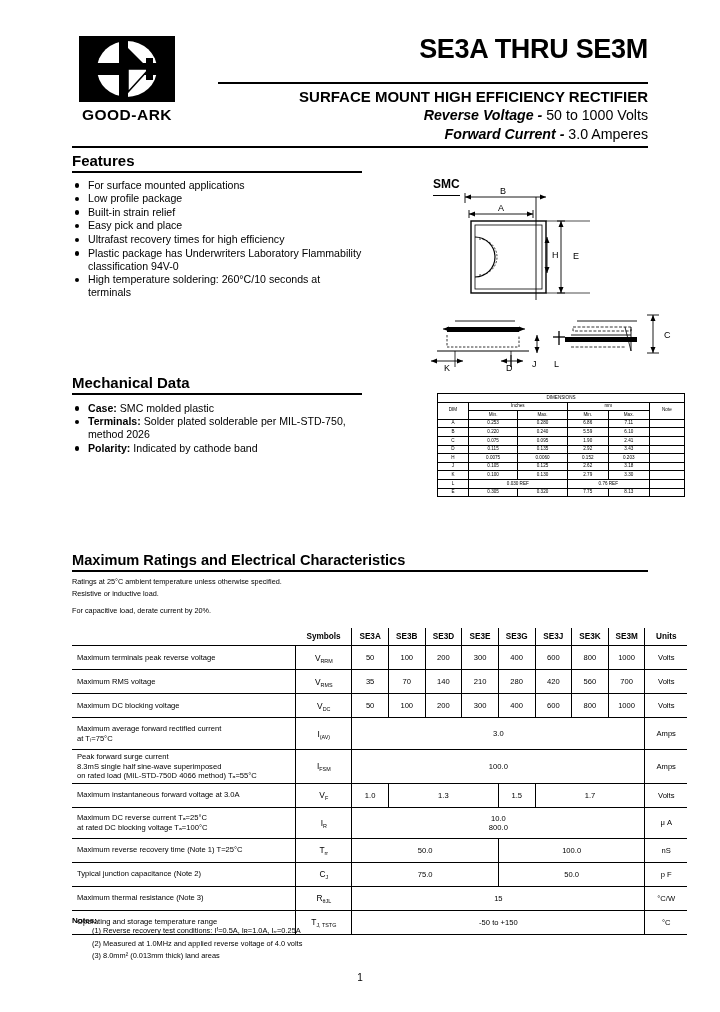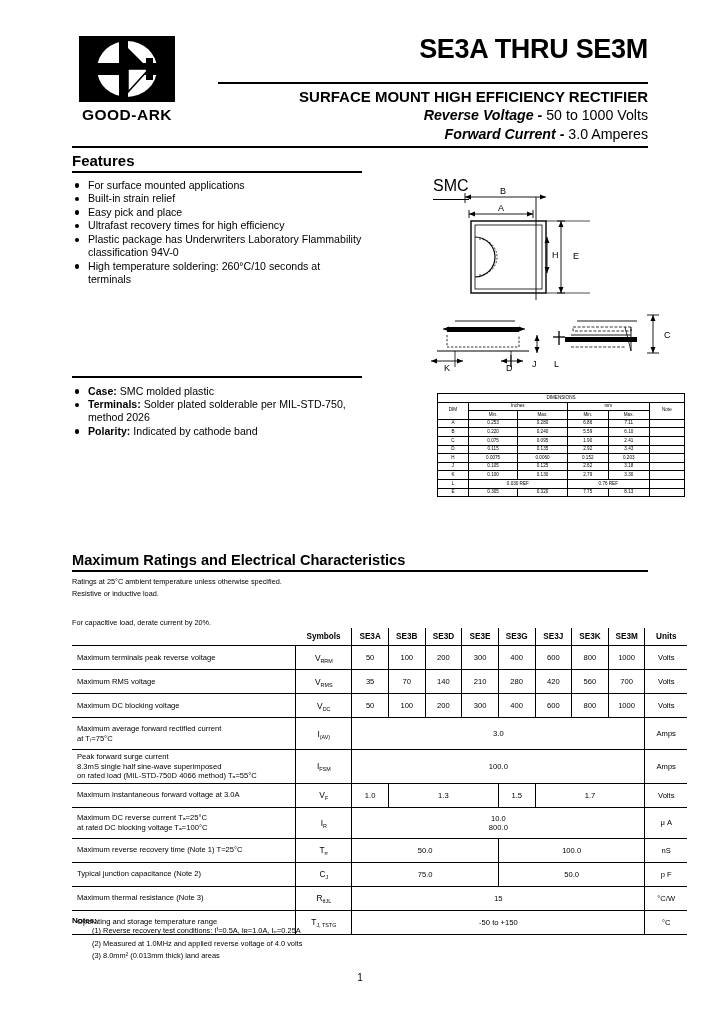--- a/index.html
+++ b/index.html
@@ -30,21 +30,21 @@
   .sec-rule{height:1.6px;background:#000;margin-top:2px;}
 
   
   ul.bl{list-style:none;margin:0;padding:0;}
   ul.bl li{position:relative;padding-left:16px;font-size:10.6px;line-height:13.1px;margin-bottom:0.5px;}
   ul.bl li:before{content:"";position:absolute;left:3px;top:4.6px;width:4.4px;height:4.4px;border-radius:50%;background:#000;}
   ul.bl li b{font-weight:bold;}
 
   
   .pkg{position:absolute;left:425px;top:175px;width:265px;height:200px;}
-  .smc-lbl{position:absolute;left:8px;top:2px;font-size:16px;font-weight:normal;border-bottom:1.3px solid #000;padding-bottom:4px;}
+  .smc-lbl{position:absolute;left:8px;top:2px;font-size:12px;font-weight:bold;border-bottom:1.3px solid #000;padding-bottom:4px;}
 
   
   .dimtable{position:absolute;left:437px;top:393px;width:248px;border-collapse:collapse;font-size:4.6px;}
   .dimtable td,.dimtable th{border:0.7px solid #000;text-align:center;padding:0.6px 0;font-weight:normal;line-height:6.4px;}
   .dimtable .hd{font-size:4.6px;}
 
   
   .mr{position:absolute;left:72px;top:552px;width:576px;}
   .mr .t{font-size:14.6px;font-weight:bold;}
   .mr .r{height:1.9px;background:#000;margin-top:2px;}
@@ -102,29 +102,31 @@
       <span>3.0 Amperes</span>
     </div>
   </div>
   <div class="hdr-rule"></div>
 
   <div class="sec" style="left:72px;top:152px;width:290px;">
     <div class="sec-title">Features</div>
     <div class="sec-rule"></div>
     <ul class="bl" style="margin-top:6px;" id="features-list">
         <li><span>For surface mounted applications</span></li>
+        <li><span>Low profile package</span></li>
         <li><span>Built-in strain relief</span></li>
         <li><span>Easy pick and place</span></li>
         <li><span>Ultrafast recovery times for high efficiency</span></li>
         <li><span>Plastic package has Underwriters Laboratory Flammability classification 94V-0</span></li>
         <li><span>High temperature soldering: 260°C/10 seconds at terminals</span></li>
       </ul>
   </div>
 
   <div class="sec" style="left:72px;top:374px;width:290px;">
+    <div class="sec-title">Mechanical Data</div>
     <div class="sec-rule"></div>
     <ul class="bl" style="margin-top:7px;" id="mech-list">
         <li><b>Case:</b><span> SMC molded plastic</span></li>
         <li><b>Terminals:</b><span> Solder plated solderable per MIL-STD-750, method 2026</span></li>
         <li><b>Polarity:</b><span> Indicated by cathode band</span></li>
       </ul>
   </div>
 
   <div class="pkg">
     <div class="smc-lbl">SMC</div>
@@ -305,21 +307,21 @@
           <td></td>
         </tr>
       </tbody>
   </table>
 
   <div class="mr">
     <div class="t">Maximum Ratings and Electrical Characteristics</div>
     <div class="r"></div>
     <div class="note">Ratings at 25°C ambient temperature unless otherwise specified.</div>
     <div class="note" style="margin-top:0;">Resistive or inductive load.</div>
-    <div class="note" style="margin-top:16px;">For capacitive load, derate current by 20%.</div>
+    <div class="note" style="margin-top:4px;">For capacitive load, derate current by 20%.</div>
   </div>
 
   <table class="main">
     <tbody id="main-body">
         <tr class="hdr">
           <td class="blank nb-t nb-b nb-l" style="width:228px;border-right:none;"></td>
           <td class="nb-t nb-b nb-l" style="width:56px;border-left:none;border-right:none;">Symbols</td>
           <td class="nb-t nb-b" style="width:36px;">SE3A</td>
           <td class="nb-t nb-b" style="width:36px;">SE3B</td>
           <td class="nb-t nb-b" style="width:36px;">SE3D</td>

